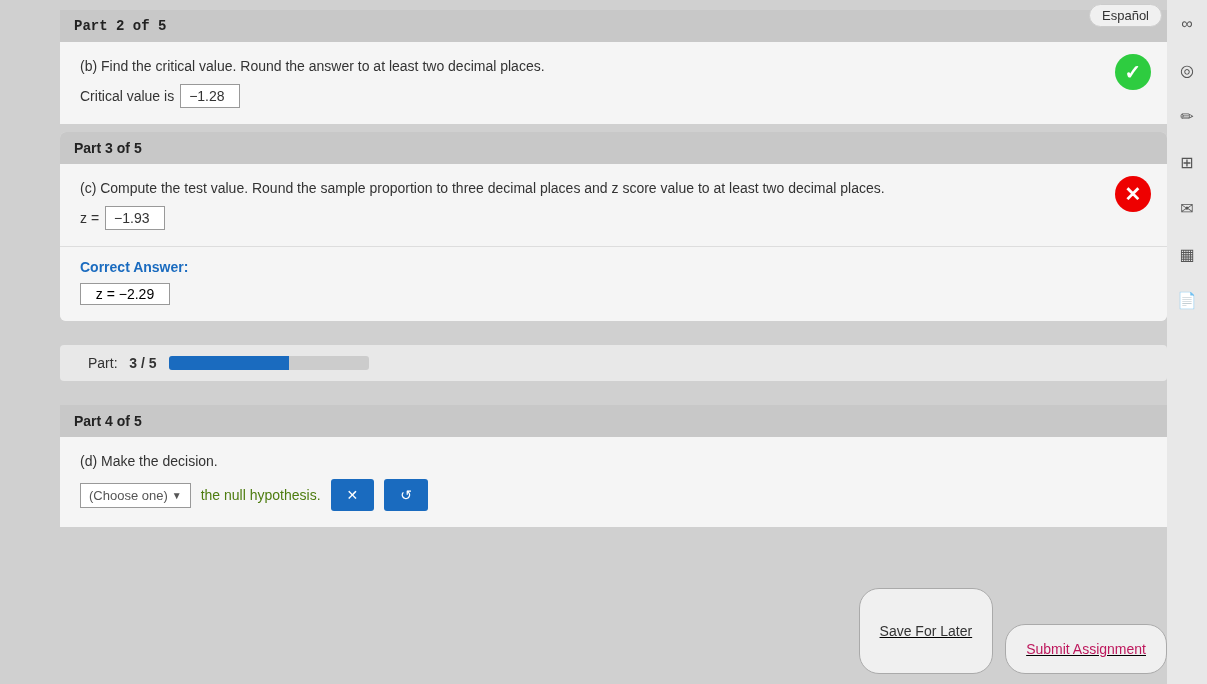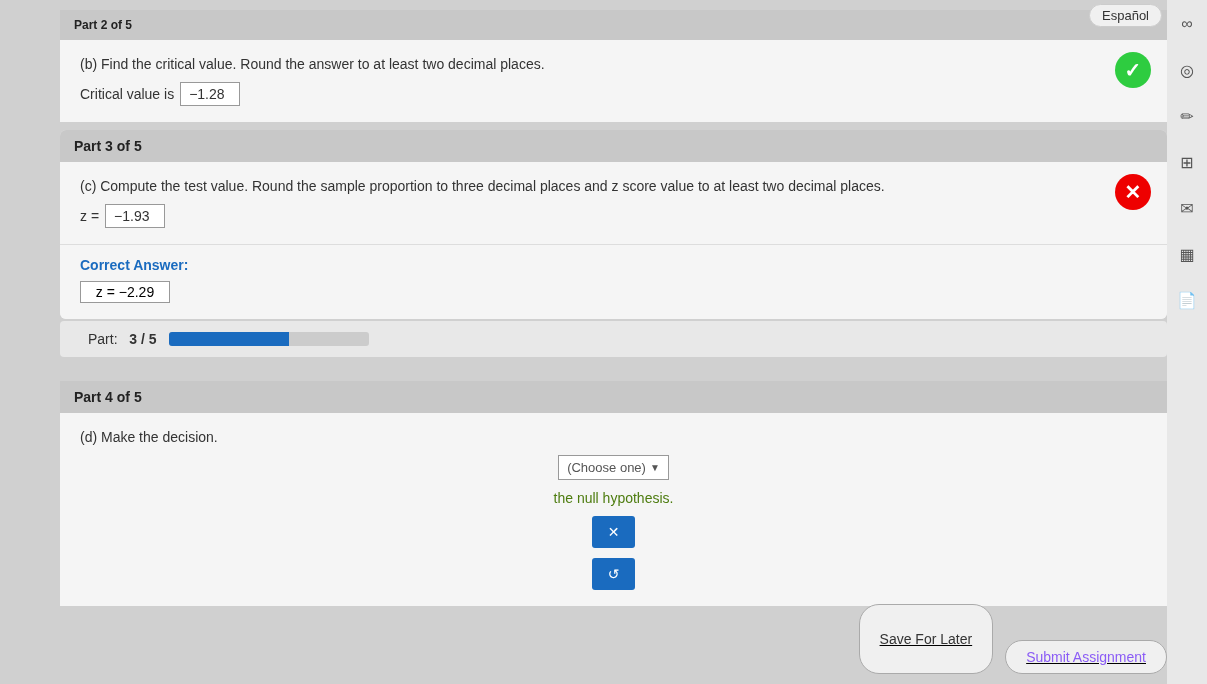--- a/index.html
+++ b/index.html
@@ -57,21 +57,21 @@
       font-size: 13px;
       cursor: pointer;
       color: #333;
       z-index: 200;
     }
 
     
     .part-section {
       background: #e8e8e8;
       border-radius: 6px;
-      margin-bottom: 2px;
+      margin-bottom: 24px;
       overflow: hidden;
     }
 
     .part-header {
       background: #c8c8c8;
       padding: 8px 14px;
       font-size: 14px;
       font-weight: bold;
       color: #222;
     }
@@ -85,23 +85,24 @@
     
     .part2-section {
       background: #e8e8e8;
       border-radius: 6px;
       margin-bottom: 8px;
     }
 
     .part2-header {
       background: #c8c8c8;
       padding: 8px 14px;
-      font-size: 12px;
+      font-size: 14px;
       font-weight: bold;
       color: #222;
+      font-family: Liberation Mono, monospace;
     }
 
     .part2-body {
       background: #f5f5f5;
       padding: 16px 20px;
       position: relative;
     }
 
     .green-check {
       position: absolute;
@@ -238,21 +239,20 @@
       background: #f5f5f5;
       padding: 16px 20px;
     }
 
     .dropdown-wrapper {
       display: flex;
       align-items: center;
       gap: 10px;
       margin-top: 8px;
       flex-wrap: wrap;
-      flex-direction: column;
     }
 
     .choose-one-btn {
       background: white;
       border: 1px solid #999;
       padding: 4px 8px;
       font-size: 13px;
       cursor: pointer;
       color: #555;
       display: flex;
@@ -310,24 +310,24 @@
       padding: 7px 20px;
       font-size: 14px;
       cursor: pointer;
       color: #333;
     }
 
     .submit-btn {
       background: #f0f0f0;
       border: 1px solid #aaa;
       border-radius: 20px;
-      padding: 8px 20px;
-      font-size: 14px;
-      cursor: pointer;
-      color: #8b5cf6;
+      padding: 16px 20px;
+      font-size: 14px;
+      cursor: pointer;
+      color: #be185d;
       margin-top: 36px;
     }
   </style>
 </head>
 <body>
 
 <div class="espanol-btn">Español</div>
 
 <div class="right-sidebar">
   <div class="sidebar-icon">∞</div>

